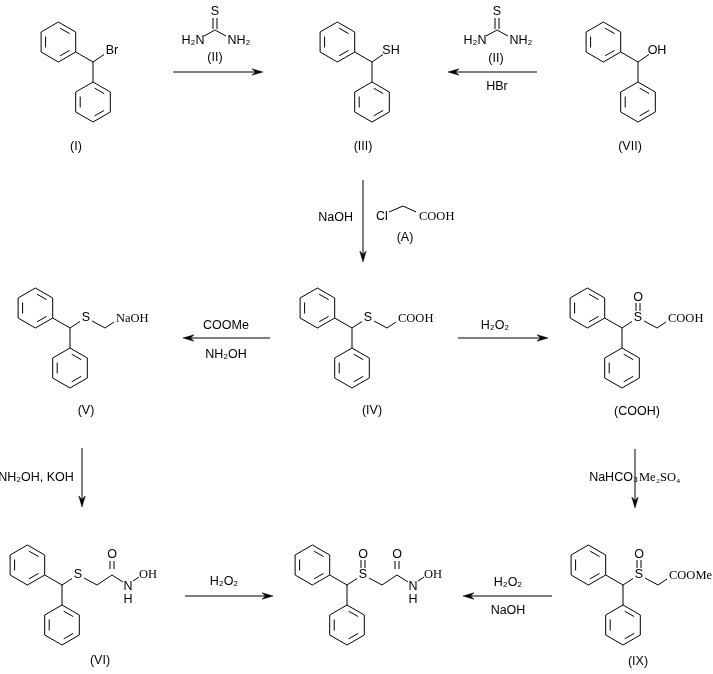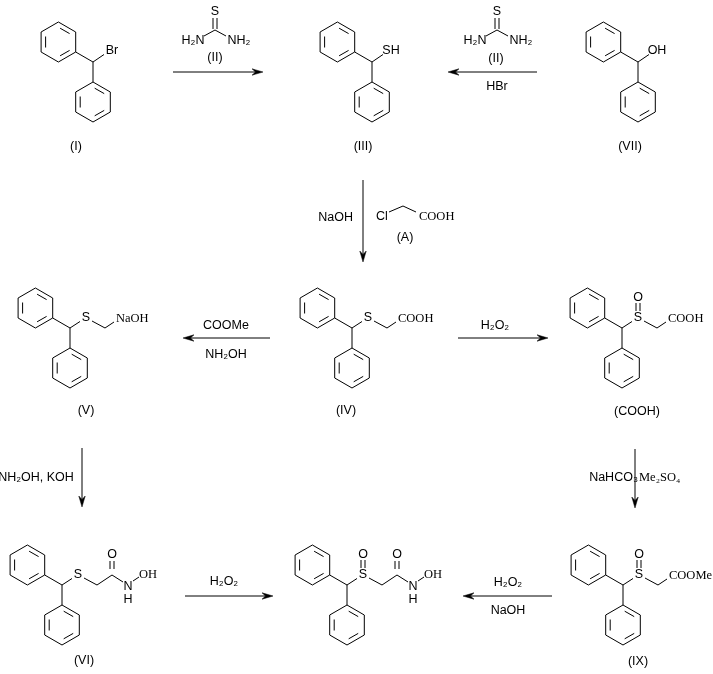--- a/index.html
+++ b/index.html
@@ -117,39 +117,39 @@
 
   <span class="t" style="left:86px;top:317px">S</span>
   <span class="tl" style="left:116px;top:318px">NaOH</span>
   <span class="t" style="left:86px;top:410px">(V)</span>
 
   <span class="t" style="left:226px;top:325px">COOMe</span>
   <span class="t" style="left:226px;top:354px">NH₂OH</span>
 
   <span class="t" style="left:368px;top:317px">S</span>
   <span class="tl" style="left:398px;top:318px">COOH</span>
-  <span class="t" style="left:346px;top:410px">(IV)</span>
+  <span class="t" style="left:372px;top:410px">(IV)</span>
 
   <span class="t" style="left:495px;top:325px">H₂O₂</span>
 
   <span class="t" style="left:638px;top:297px">O</span>
   <span class="t" style="left:638px;top:317px">S</span>
   <span class="tl" style="left:668px;top:318px">COOH</span>
   <span class="t" style="left:637px;top:411px">(COOH)</span>
 
   <span class="t" style="left:36px;top:477px">NH₂OH, KOH</span>
   <span class="tr" style="left:638px;top:477px">NaHCO₃</span>
   <span class="tl" style="left:639px;top:477px">Me₂SO₄</span>
 
   <span class="t" style="left:78px;top:574px">S</span>
   <span class="t" style="left:112px;top:554px">O</span>
   <span class="t" style="left:128px;top:586px">N</span>
   <span class="t" style="left:128px;top:599px">H</span>
   <span class="tl" style="left:139px;top:574px">OH</span>
-  <span class="t" style="left:84px;top:660px">(VI)</span>
+  <span class="t" style="left:100px;top:660px">(VI)</span>
 
   <span class="t" style="left:224px;top:581px">H₂O₂</span>
 
   <span class="t" style="left:363px;top:554px">O</span>
   <span class="t" style="left:363px;top:574px">S</span>
   <span class="t" style="left:397px;top:554px">O</span>
   <span class="t" style="left:413px;top:586px">N</span>
   <span class="t" style="left:413px;top:599px">H</span>
   <span class="tl" style="left:424px;top:574px">OH</span>
 

